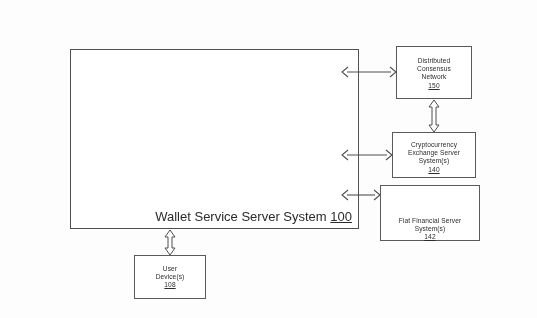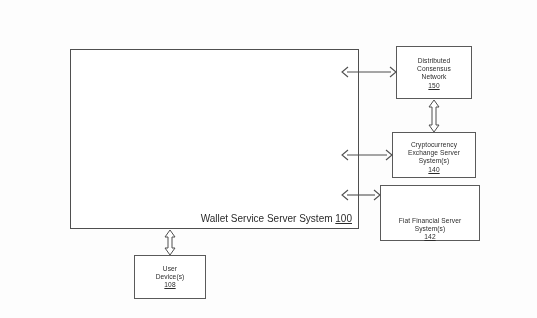--- a/index.html
+++ b/index.html
@@ -47,21 +47,21 @@
     left: 70px;
     top: 49px;
     width: 289px;
     height: 180px;
     border: 1px solid #4f4f4f;
   }
   #wallet-label {
     position: absolute;
     right: 6px;
     bottom: 4px;
-    font-size: 10px;
+    font-size: 13px;
     color: #2b2b2b;
     white-space: nowrap;
   }
   #wallet-label .ref {
     display: inline;
   }
 
   
   #dcn-box {
     left: 396px;

